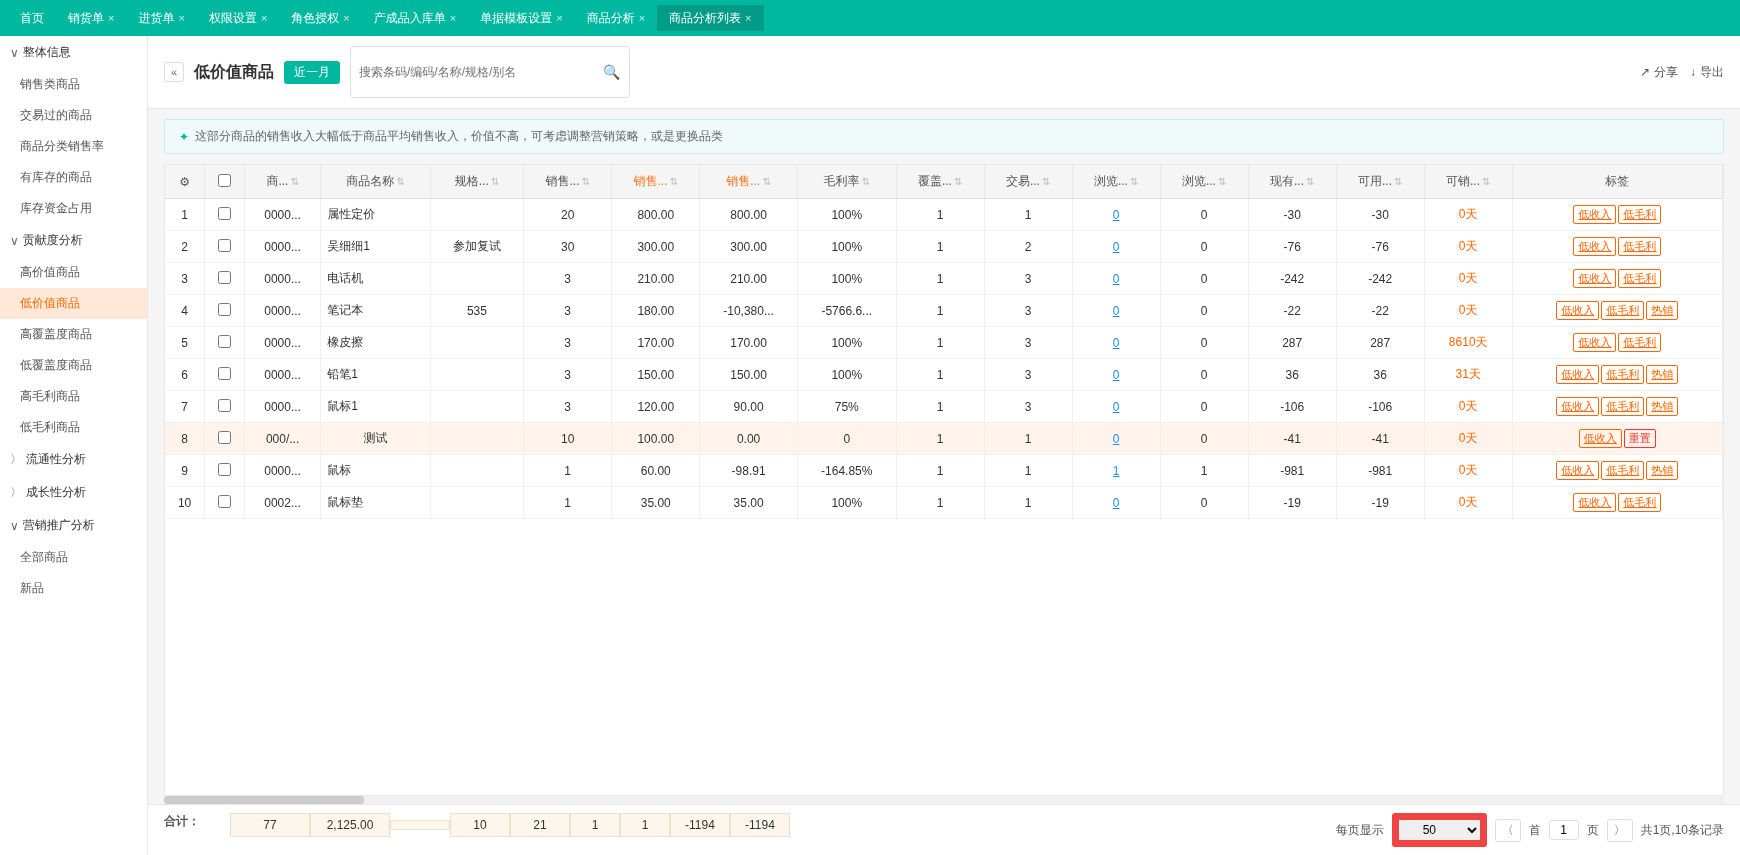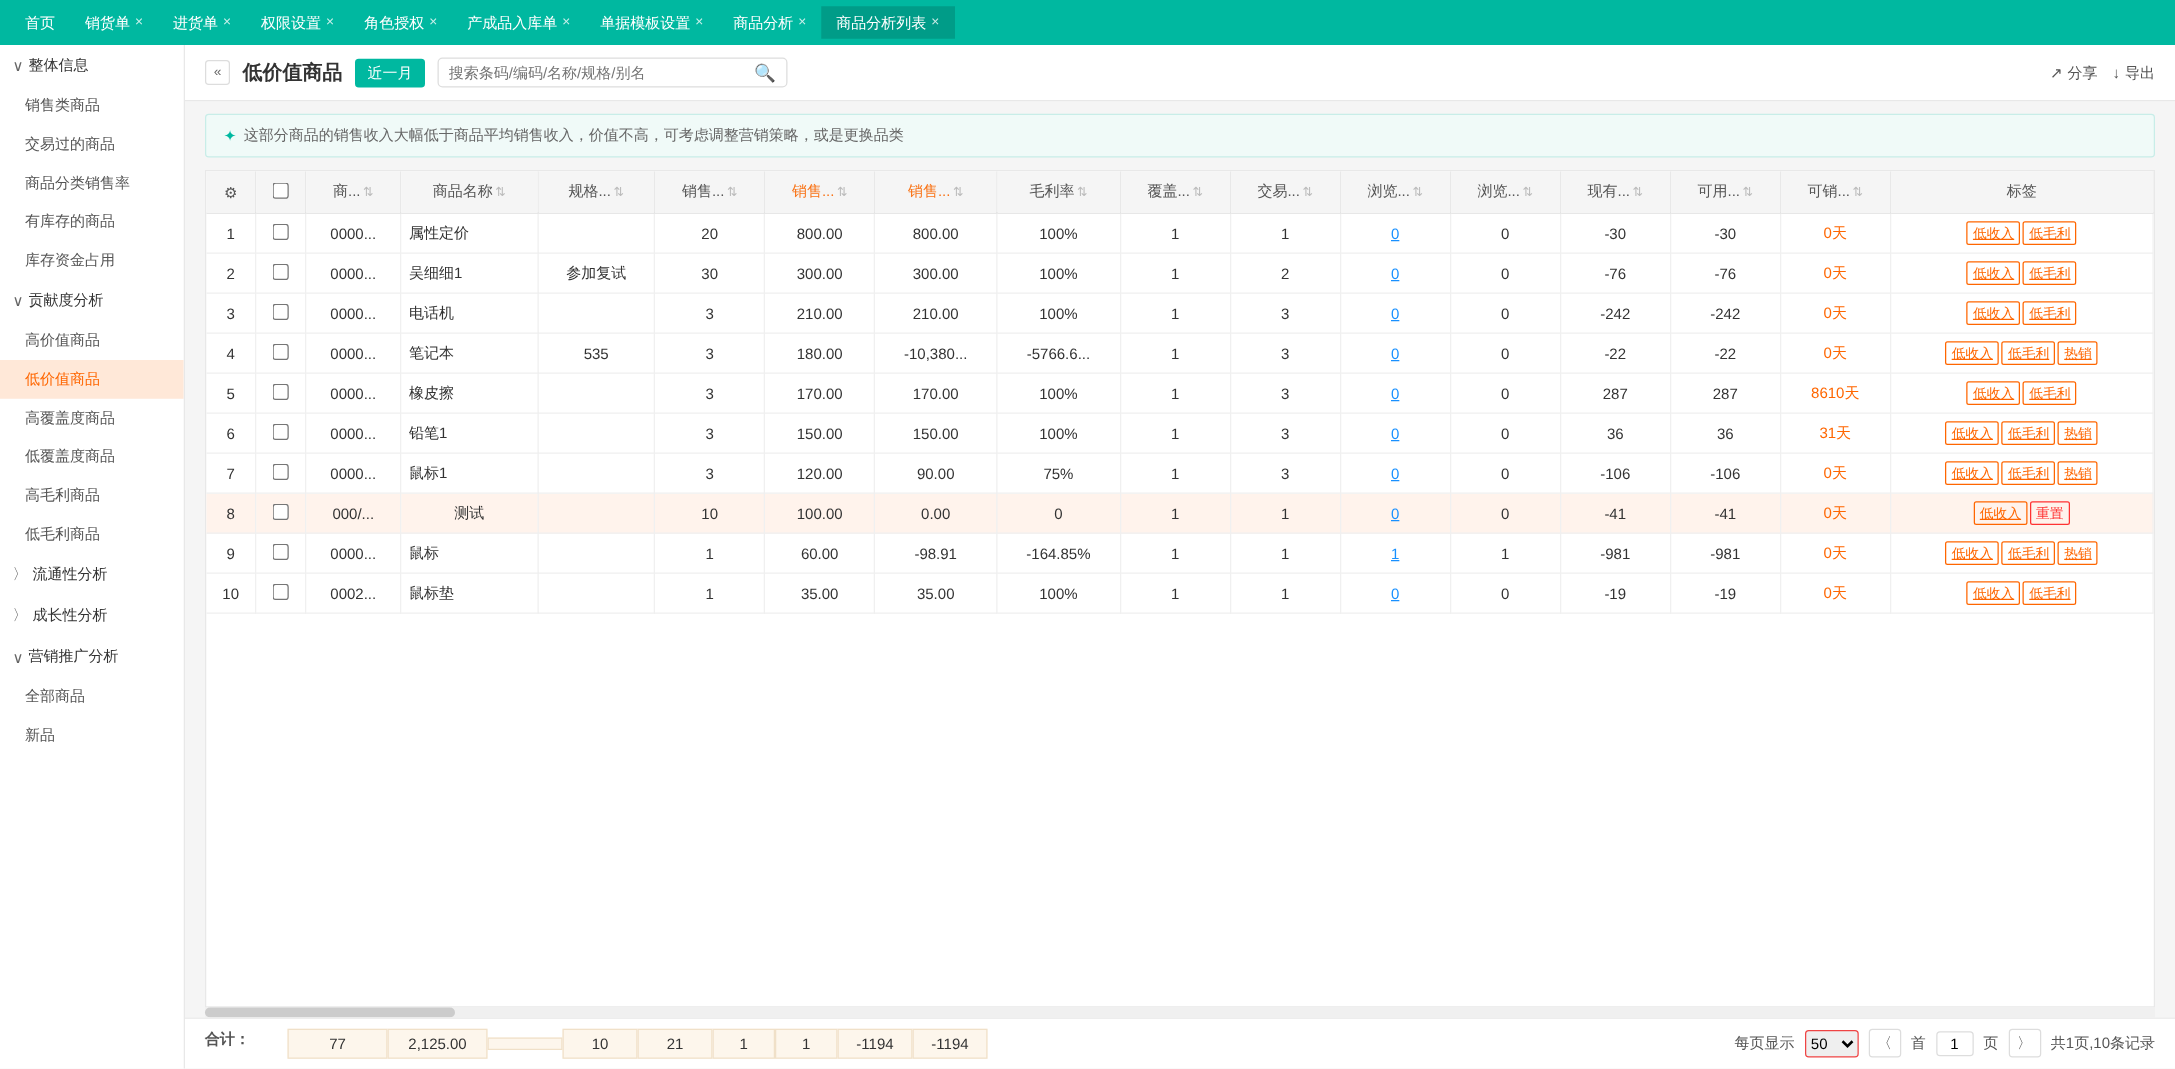--- a/index.html
+++ b/index.html
@@ -88,21 +88,21 @@
       border-radius: 3px;
       padding: 3px 10px;
       cursor: pointer;
       font-size: 12px;
     }
     .search-box {
       display: flex;
       align-items: center;
       border: 1px solid #ddd;
       border-radius: 4px;
-      padding: 3px 8px;
+      padding: 17px 8px;
       background: #fff;
       gap: 4px;
       flex: 1;
       max-width: 280px;
     }
     .search-box input {
       border: none;
       outline: none;
       font-size: 12px;
       color: #999;
@@ -215,22 +215,22 @@
     
     .pagination {
       margin-left: auto;
       display: flex;
       align-items: center;
       gap: 8px;
       font-size: 12px;
       color: #555;
     }
     .page-size-select {
-      border: 1px solid #ef4444;
-      padding: 2px 0;
+      border: 7px solid #ef4444;
+      padding: 2px 20px;
       border-radius: 3px;
       font-size: 12px;
     }
     .page-btn {
       cursor: pointer;
       color: #555;
       padding: 2px 6px;
       border: 1px solid #ddd;
       border-radius: 3px;
       background: #fff;

